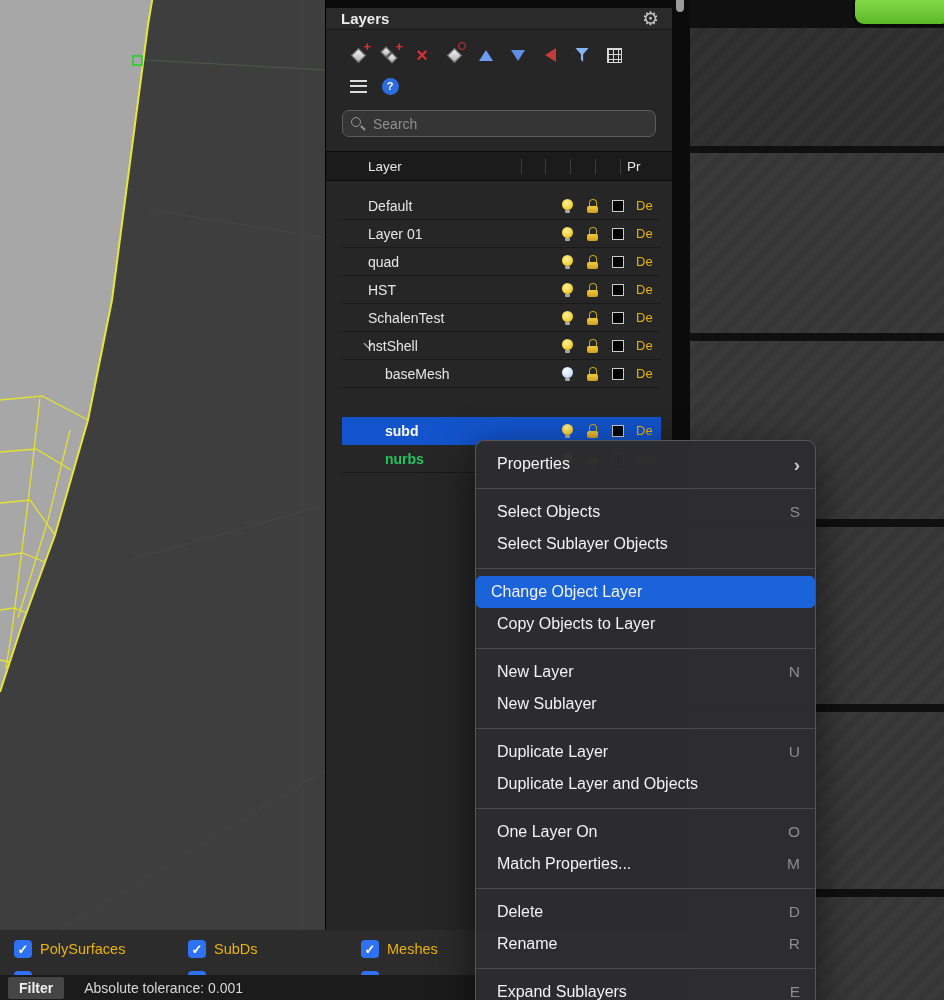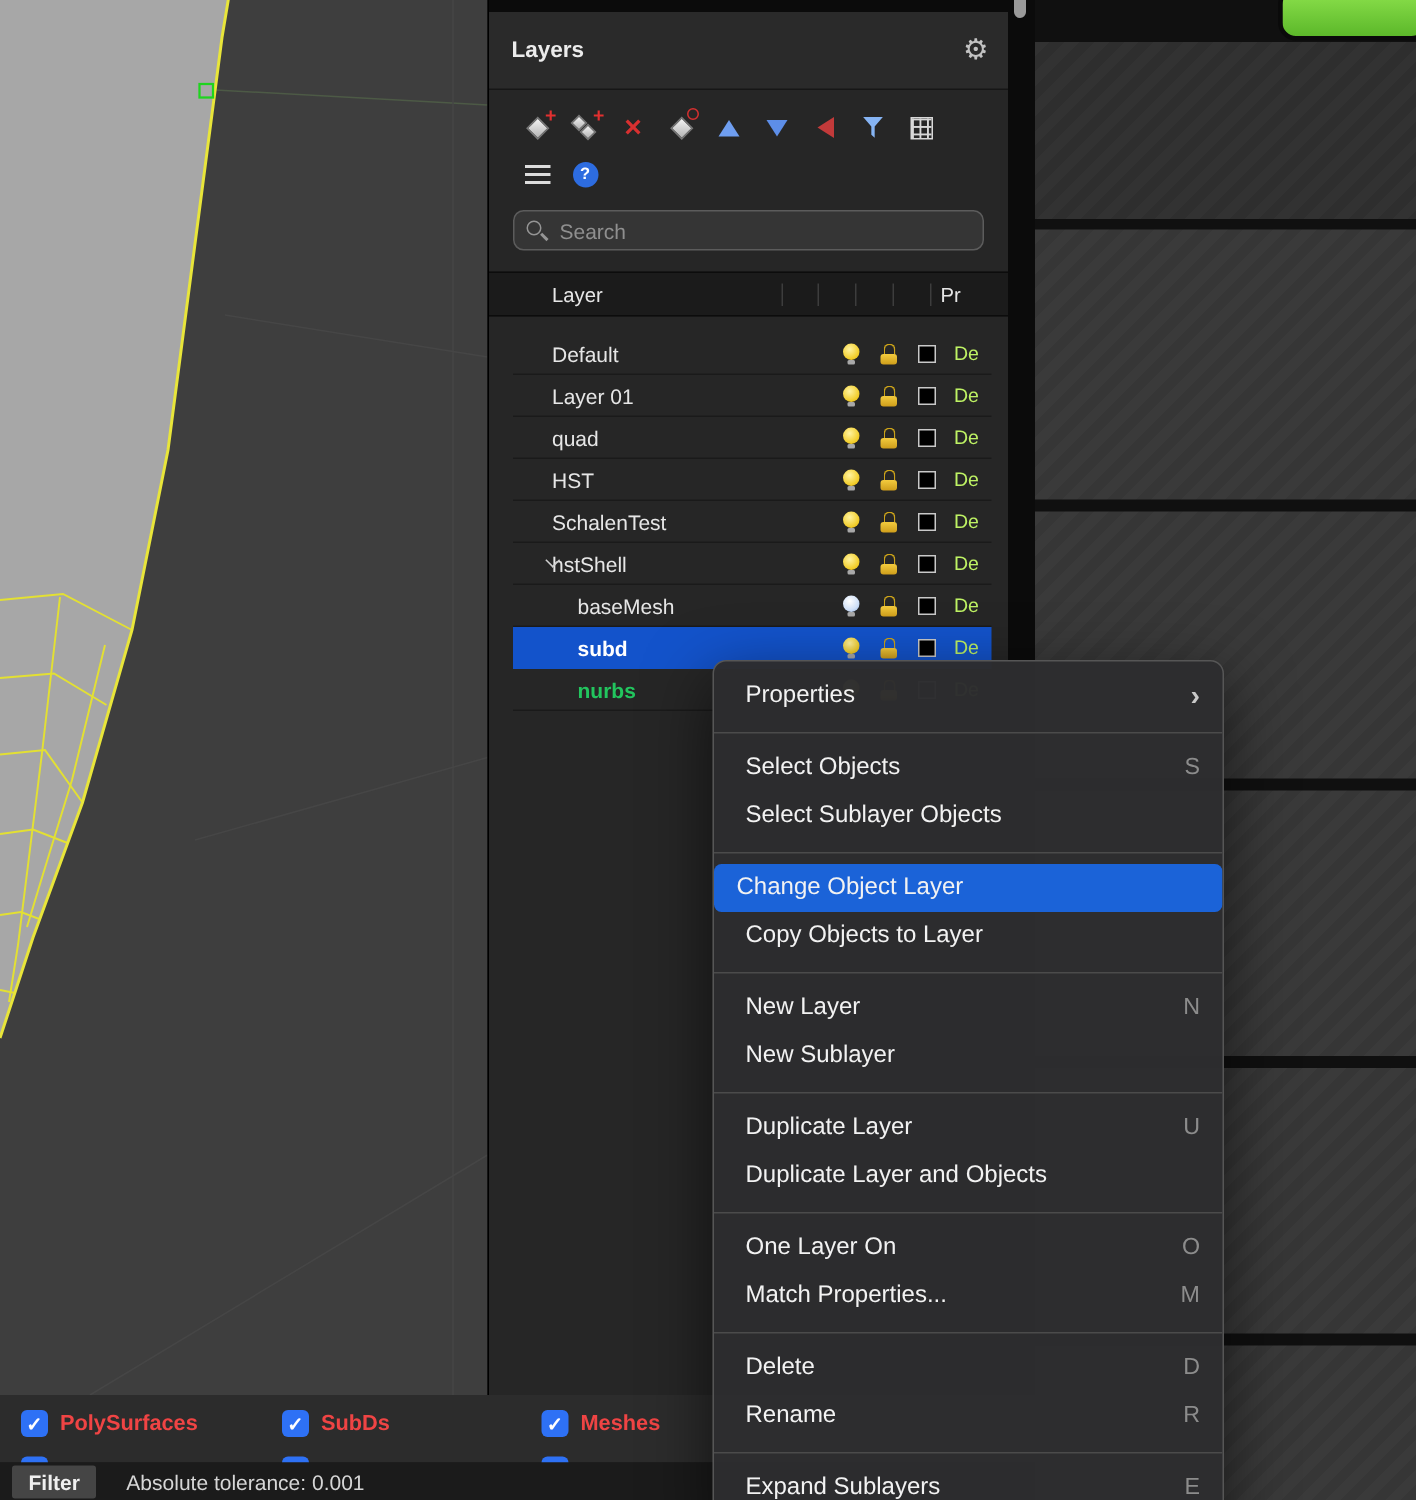--- a/index.html
+++ b/index.html
@@ -7,21 +7,21 @@
               font-family:"Liberation Sans", sans-serif; }
   body { position:relative; }
 
   
   #viewport { position:absolute; left:0; top:0; width:325px; height:930px; background:#3e3e3e; }
 
   
   #layers-panel { position:absolute; left:325px; top:0; width:347px; height:930px;
                   background:#262626; border-left:1px solid #000; }
   .panel-top-strip { height:8px; background:#0b0b0b; }
-  .titlebar { height:52px; display:flex; align-items:center; padding:0 13px 0 15px;
+  .titlebar { height:22px; display:flex; align-items:center; padding:0 13px 0 15px;
               background:#2a2a2a; border-bottom:1px solid #161616;justify-content:center; }
   .titlebar .title { flex:1; font-size:15px; font-weight:600; color:#ebebeb; }
   .gear { font-size:19px; color:#c2c2c2; line-height:1; }
 
   .toolbar { display:flex; align-items:center; gap:12px; padding:10px 0 0 22px; height:40px; }
   .toolbar.second { padding-top:2px; height:30px; }
   .tbi { width:20px; height:20px; position:relative; display:flex; align-items:center; justify-content:center; }
 
   .diamond { width:11px; height:11px; background:linear-gradient(135deg,#f4f4f4,#b2b2b2);
              border:1px solid #777; transform:rotate(45deg); }
@@ -63,26 +63,26 @@
   .hdr-cell { height:15px; border-left:1px solid #3d3d3d; }
   .hc-current { width:24px; } .hc-bulb { width:25px; } .hc-lock { width:25px; } .hc-swatch { width:25px; }
   .hc-material { width:31px; color:#e6e6e6; font-size:13.5px; padding-left:6px; height:auto; border-left:1px solid #3d3d3d; }
 
   .rows { padding:11px 11px 0 16px; list-style:none; }
   .row { height:28px; display:flex; align-items:center; position:relative;
          border-bottom:1px solid rgba(0,0,0,0.3); }
   .row .name { flex:1; padding-left:26px; font-size:14px; color:#e6e6e6; white-space:nowrap; }
   .row.child .name { padding-left:43px; }
   .row.bold .name { font-weight:bold; color:#22c55e; }
-  .row.selected { background:#1353cb; border-bottom-color:transparent; }
+  .row.selected { background:#1353cb; border-bottom-color:transparent;margin-top:29px; }
   .row.selected .name { color:#fff; font-weight:bold; }
   .cell { width:25px; display:flex; align-items:center; justify-content:center; }
   .cell.current { width:24px; }
   .cell.material { width:31px; justify-content:flex-start; overflow:hidden; font-size:13px;
-                   color:#bef264; padding-left:6px; }
+                   color:#eab308; padding-left:6px; }
   .expand-chevron { position:absolute; left:23px; top:8px; width:7px; height:7px;
                     border-right:1.7px solid #cfcfcf; border-bottom:1.7px solid #cfcfcf;
                     transform:rotate(45deg); }
   .bulb { position:relative; width:11px; height:11px; border-radius:50%; margin-bottom:3px;
           background:radial-gradient(circle at 40% 35%, #fff3a0, #f2cd2a 65%, #d9a912); }
   .bulb::after { content:""; position:absolute; left:3px; bottom:-3px; width:5px; height:3px;
                  background:#a8a8a8; border-radius:1px; }
   .bulb.off { background:radial-gradient(circle at 40% 35%, #ffffff, #cfe0f8 60%, #8fb0e0); }
   .lock { position:relative; width:12px; height:14px; }
   .lock::before { content:""; position:absolute; top:0; left:2px; width:6px; height:6px;
@@ -106,21 +106,21 @@
                background:linear-gradient(#8ce14c,#5cb82a); border:3px solid #0a0a0a;
                border-radius:12px; }
 
   
   #filters-bar { position:absolute; left:0; top:930px; width:690px; height:45px;
                  background:#2c2c2c; overflow:hidden; }
   .f-item { position:absolute; top:10px; display:flex; align-items:center; gap:8px; }
   .f-item.clip { top:41px; }
   .cbx { width:18px; height:18px; background:#2e71f5; border-radius:4px; color:#fff;
          font-size:13px; font-weight:bold; display:flex; align-items:center; justify-content:center; }
-  .f-label { color:#ef4444; font-size:14.5px; font-weight:700; }
+  .f-label { color:#eab308; font-size:14.5px; font-weight:400; }
 
   #status-bar { position:absolute; left:0; top:975px; width:690px; height:25px; background:#1b1b1b;
                 display:flex; align-items:center; gap:20px; padding-left:8px; }
   .filter-btn { background:#454545; color:#f0f0f0; font-size:14px; font-weight:600;
                 padding:3px 11px; border-radius:2px; }
   .tol { color:#d6d6d6; font-size:14px; }
 
   
   #context-menu { position:absolute; left:475px; top:440px; width:341px; height:582px;
                   background:rgba(45,45,47,0.98); border:1px solid #565656; border-radius:9px;

